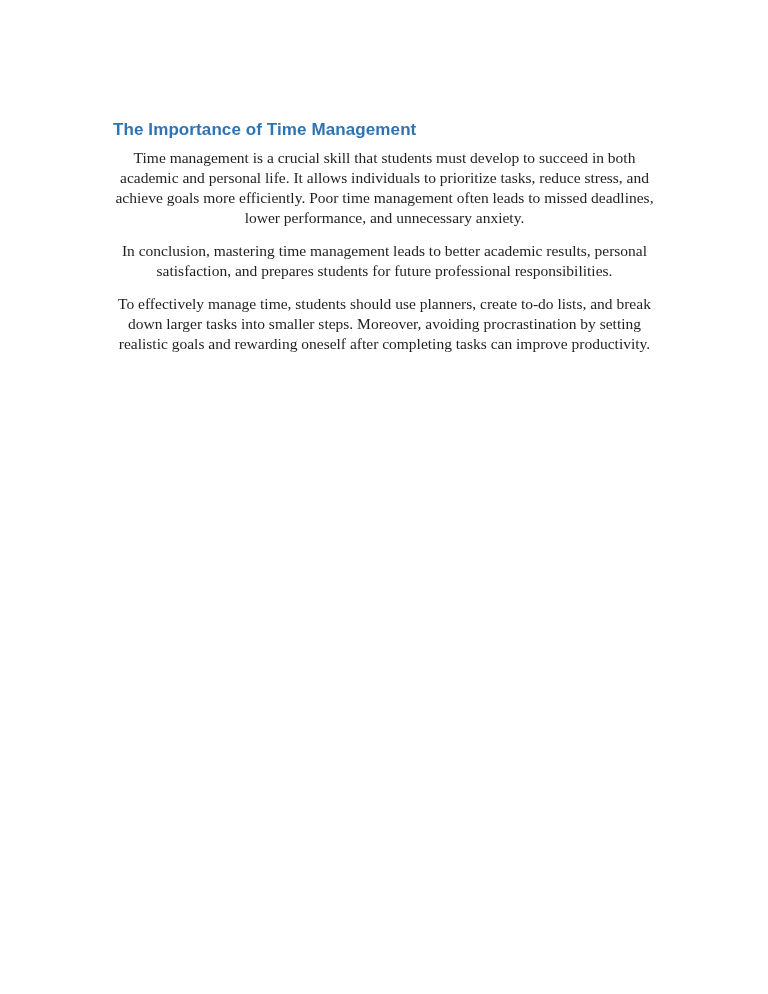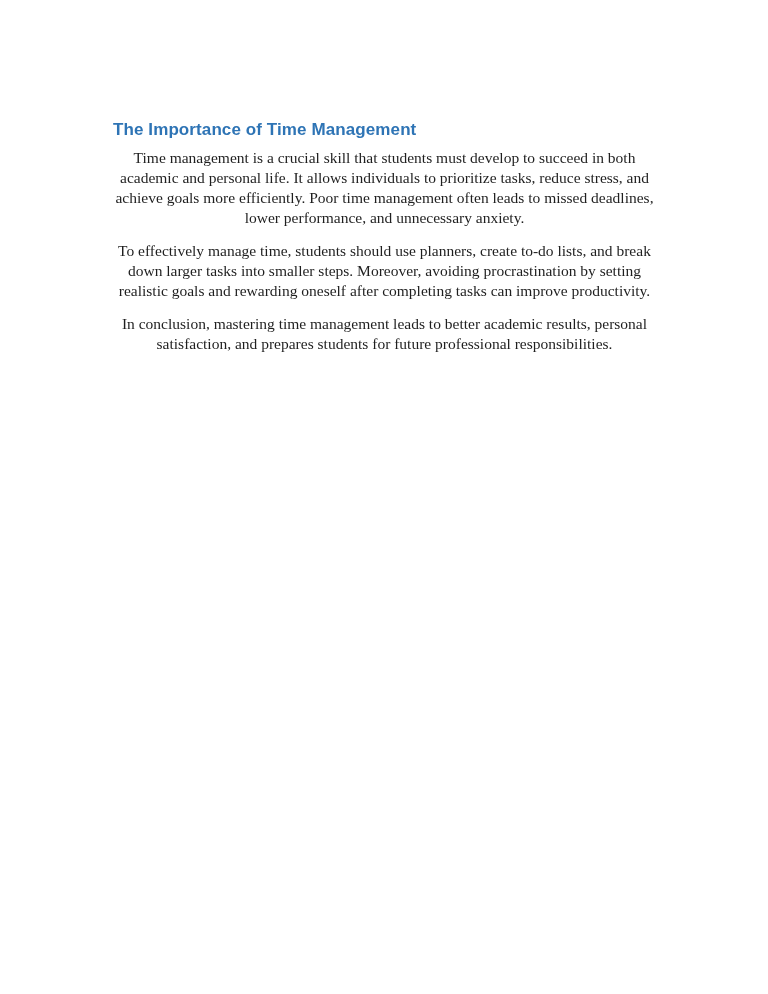--- a/index.html
+++ b/index.html
@@ -40,16 +40,16 @@
     text-align: center;
   }
 </style>
 </head>
 <body>
 
 <div class="page">
   <div class="content">
     <h1 class="doc-heading">The Importance of Time Management</h1>
     <p class="doc-paragraph">Time management is a crucial skill that students must develop to succeed in both academic and personal life. It allows individuals to prioritize tasks, reduce stress, and achieve goals more efficiently. Poor time management often leads to missed deadlines, lower performance, and unnecessary anxiety.</p>
+    <p class="doc-paragraph">In conclusion, mastering time management leads to better academic results, personal satisfaction, and prepares students for future professional responsibilities.</p>
     <p class="doc-paragraph">To effectively manage time, students should use planners, create to-do lists, and break down larger tasks into smaller steps. Moreover, avoiding procrastination by setting realistic goals and rewarding oneself after completing tasks can improve productivity.</p>
-    <p class="doc-paragraph">In conclusion, mastering time management leads to better academic results, personal satisfaction, and prepares students for future professional responsibilities.</p>
   </div>
 </div>
 
 </body></html>

